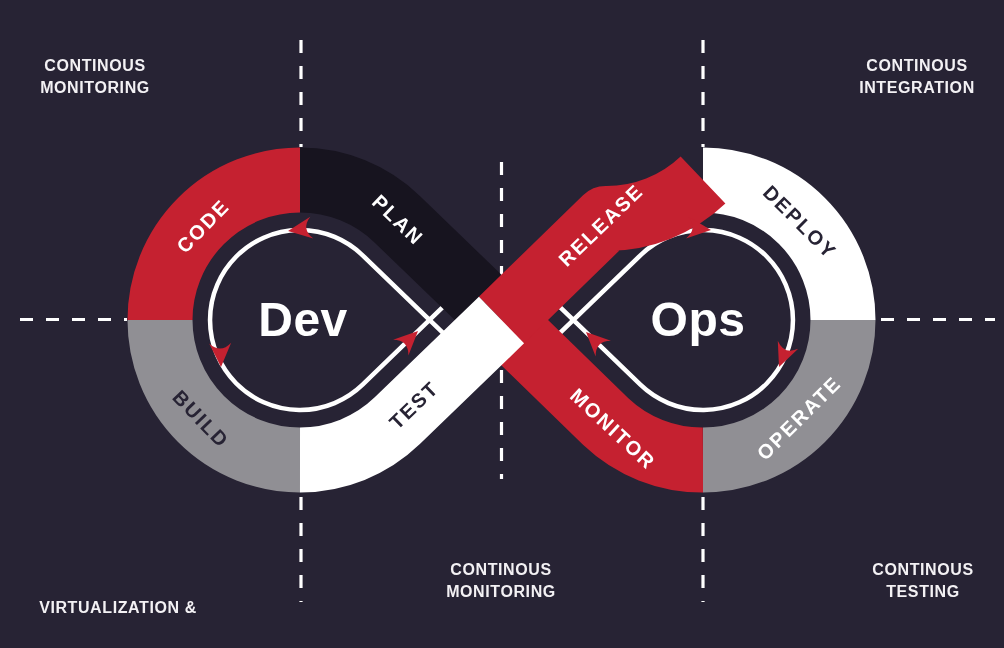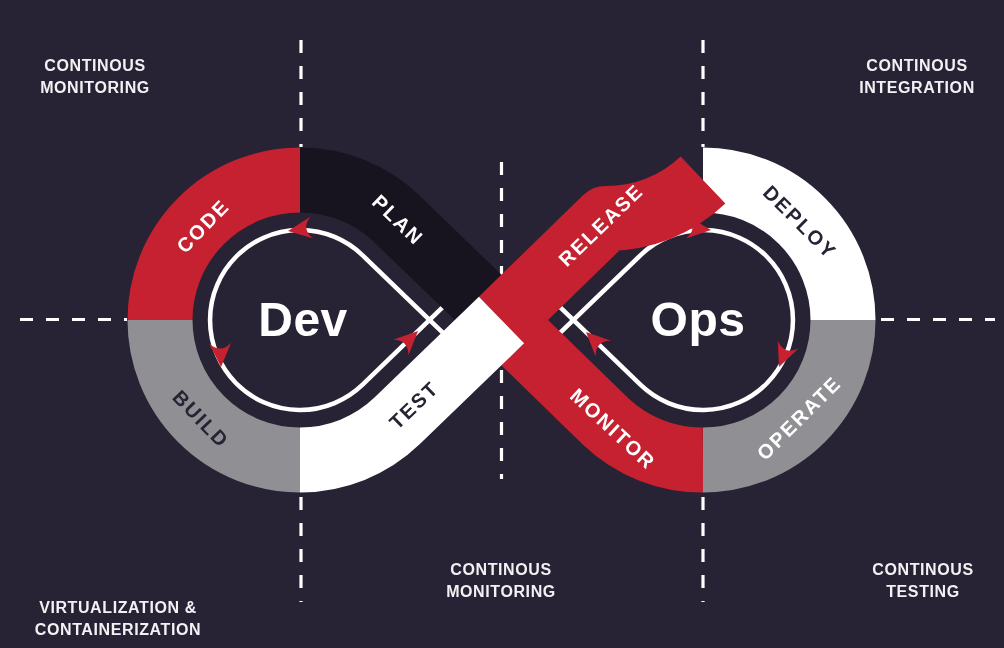--- a/index.html
+++ b/index.html
@@ -80,21 +80,20 @@
   <div class="corner" style="left:0;width:190px;top:55px;">
     <span>CONTINOUS</span>
     <span>MONITORING</span>
   </div>
   <div class="corner" style="left:817px;width:200px;top:55px;">
     <span>CONTINOUS</span>
     <span>INTEGRATION</span>
   </div>
   <div class="corner" style="left:0;width:236px;top:559px;margin-top:38px;">
     <span>VIRTUALIZATION &amp;</span>
-    <span>CONTAINERIZATION</span>
   </div>
   <div class="corner" style="left:381px;width:240px;top:559px;">
     <span>CONTINOUS</span>
     <span>MONITORING</span>
   </div>
   <div class="corner" style="left:828px;width:190px;top:559px;">
     <span>CONTINOUS</span>
     <span>TESTING</span>
   </div>
 

